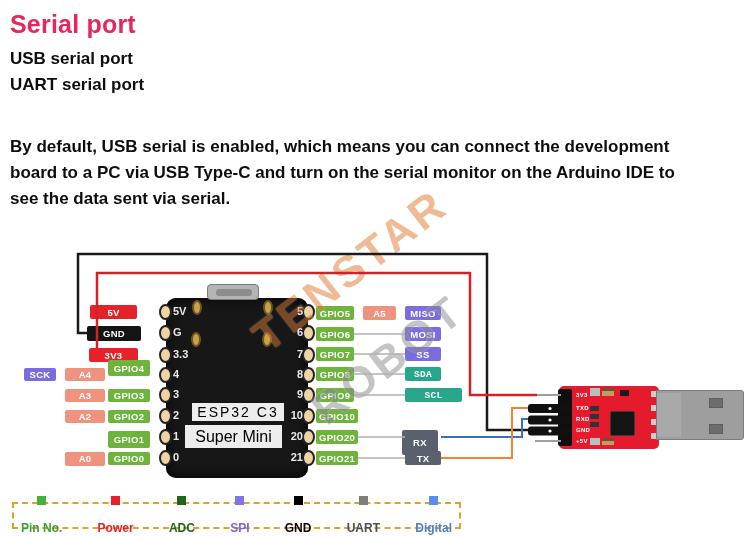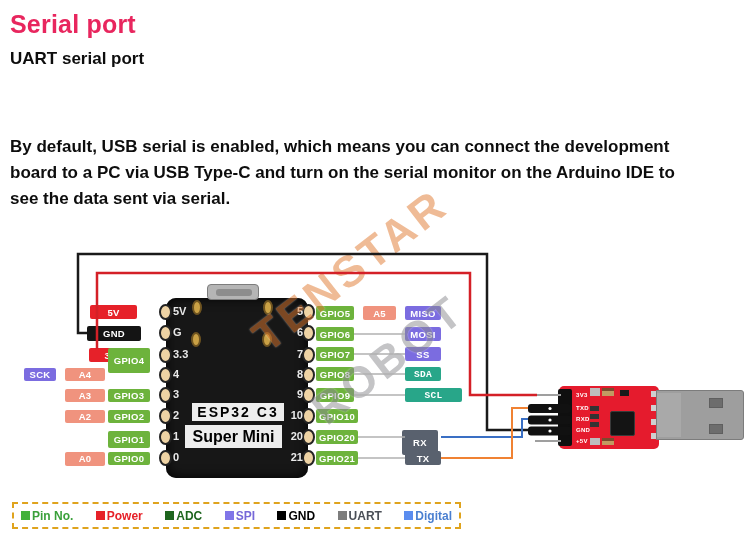--- a/index.html
+++ b/index.html
@@ -30,21 +30,21 @@
           border:2px solid #232323; border-radius:50%; }
   .bump.l { left:-7px; } .bump.r { right:-7px; }
   .silk { position:absolute; color:#e9e9e9; font-size:11px; font-weight:bold; z-index:3; }
   .silk.l { left:7px; } .silk.r { right:5px; text-align:right; }
   .usbc { position:absolute; left:41px; top:-14px; width:52px; height:16px;
           background:#b5b5b5; border:1px solid #7d7d7d; border-radius:4px; }
   .usbc-slot { position:absolute; left:8px; top:4px; width:36px; height:7px;
                background:#8d8d8d; border-radius:3px; }
   .pad { position:absolute; width:10px; height:15px; background:#caa145;
          border:2px solid #6f5420; border-radius:50%; }
-  .sticker { position:absolute; background:#ededed; color:#000; font-weight:bold;
+  .sticker { position:absolute; background:#ededed; color:#000; font-weight:normal;
              display:flex; align-items:center; justify-content:center; z-index:3; }
 
   
   .pin { position:absolute; display:flex; align-items:center; justify-content:center;
          color:#fff; font-weight:bold; font-size:9.5px; border-radius:2px; z-index:3;
          letter-spacing:0.3px; }
   .pin.red    { background:#e62129; }
   .pin.black  { background:#141414; }
   .pin.salmon { background:#f0937e; }
   .pin.green  { background:#6db33c; }
@@ -71,30 +71,31 @@
   .usba { position:absolute; left:656px; top:390px; width:88px; height:50px;
           background:#9e9e9e; border:1px solid #7c7c7c; border-radius:0 3px 3px 0; z-index:5; }
   .usba-shade { position:absolute; left:0; top:2px; width:24px; height:44px; background:#a9a9a9; }
   .usba-hole { position:absolute; left:52px; width:14px; height:10px;
                background:#6d6d6d; border:1px solid #5f5f5f; }
 
   
   .legend { position:absolute; left:12px; top:502px; width:449px; height:27px;
             border:2px dashed #dfa31d; display:flex; align-items:center;
             justify-content:space-between; padding:0 7px; z-index:7; background:#fff; }
-  .lg-item { display:flex; align-items:center; gap:2px; font-size:12px; font-weight:bold; }
+  .lg-item { display:flex; align-items:center; gap:16px; font-size:12px; font-weight:bold;flex-direction:column; }
   .lg-sq { width:9px; height:9px; display:inline-block; }
 </style>
 </head>
 <body>
 
 <div class="page">
 
   <div class="page-title">Serial port</div>
   <div class="intro">
+    <div>USB serial port</div>
     <div>UART serial port</div>
   </div>
   <div class="para">
     <div>By default, USB serial is enabled, which means you can connect the development</div>
     <div>board to a PC via USB Type-C and turn on the serial monitor on the Arduino IDE to</div>
     <div>see the data sent via serial.</div>
   </div>
 
   <div class="wm wm1">TENSTAR</div>
   <div class="wm wm2">ROBOT</div>
@@ -141,21 +142,21 @@
     <div class="silk r" style="top:153px">21</div>
     <div class="sticker" style="left:26px;top:105px;width:92px;height:18px;font-size:14px;letter-spacing:2px">ESP32 C3</div>
     <div class="sticker" style="left:19px;top:127px;width:97px;height:23px;font-size:16px">Super Mini</div>
   </div>
 
   <div class="pin red" style="left:90px;top:305px;width:47px;height:14px">5V</div>
   <div class="pin black" style="left:87px;top:326px;width:54px;height:15px">GND</div>
   <div class="pin red" style="left:89px;top:348px;width:49px;height:14px">3V3</div>
   <div class="pin purple" style="left:24px;top:368px;width:32px;height:13px">SCK</div>
   <div class="pin salmon" style="left:65px;top:368px;width:40px;height:13px">A4</div>
-  <div class="pin green" style="left:108px;top:348px;width:42px;height:25px">GPIO4</div>
+  <div class="pin green" style="left:108px;top:360px;width:42px;height:16px">GPIO4</div>
   <div class="pin salmon" style="left:65px;top:389px;width:40px;height:13px">A3</div>
   <div class="pin green" style="left:108px;top:389px;width:42px;height:13px">GPIO3</div>
   <div class="pin salmon" style="left:65px;top:410px;width:40px;height:13px">A2</div>
   <div class="pin green" style="left:108px;top:410px;width:42px;height:13px">GPIO2</div>
   <div class="pin salmon" style="left:65px;top:453px;width:40px;height:13px">A1</div>
   <div class="pin green" style="left:108px;top:431px;width:42px;height:17px">GPIO1</div>
   <div class="pin salmon" style="left:65px;top:452px;width:40px;height:13px">A0</div>
   <div class="pin green" style="left:108px;top:452px;width:42px;height:13px">GPIO0</div>
 
   <div class="pin green" style="left:316px;top:306px;width:38px;height:14px">GPIO5</div>

